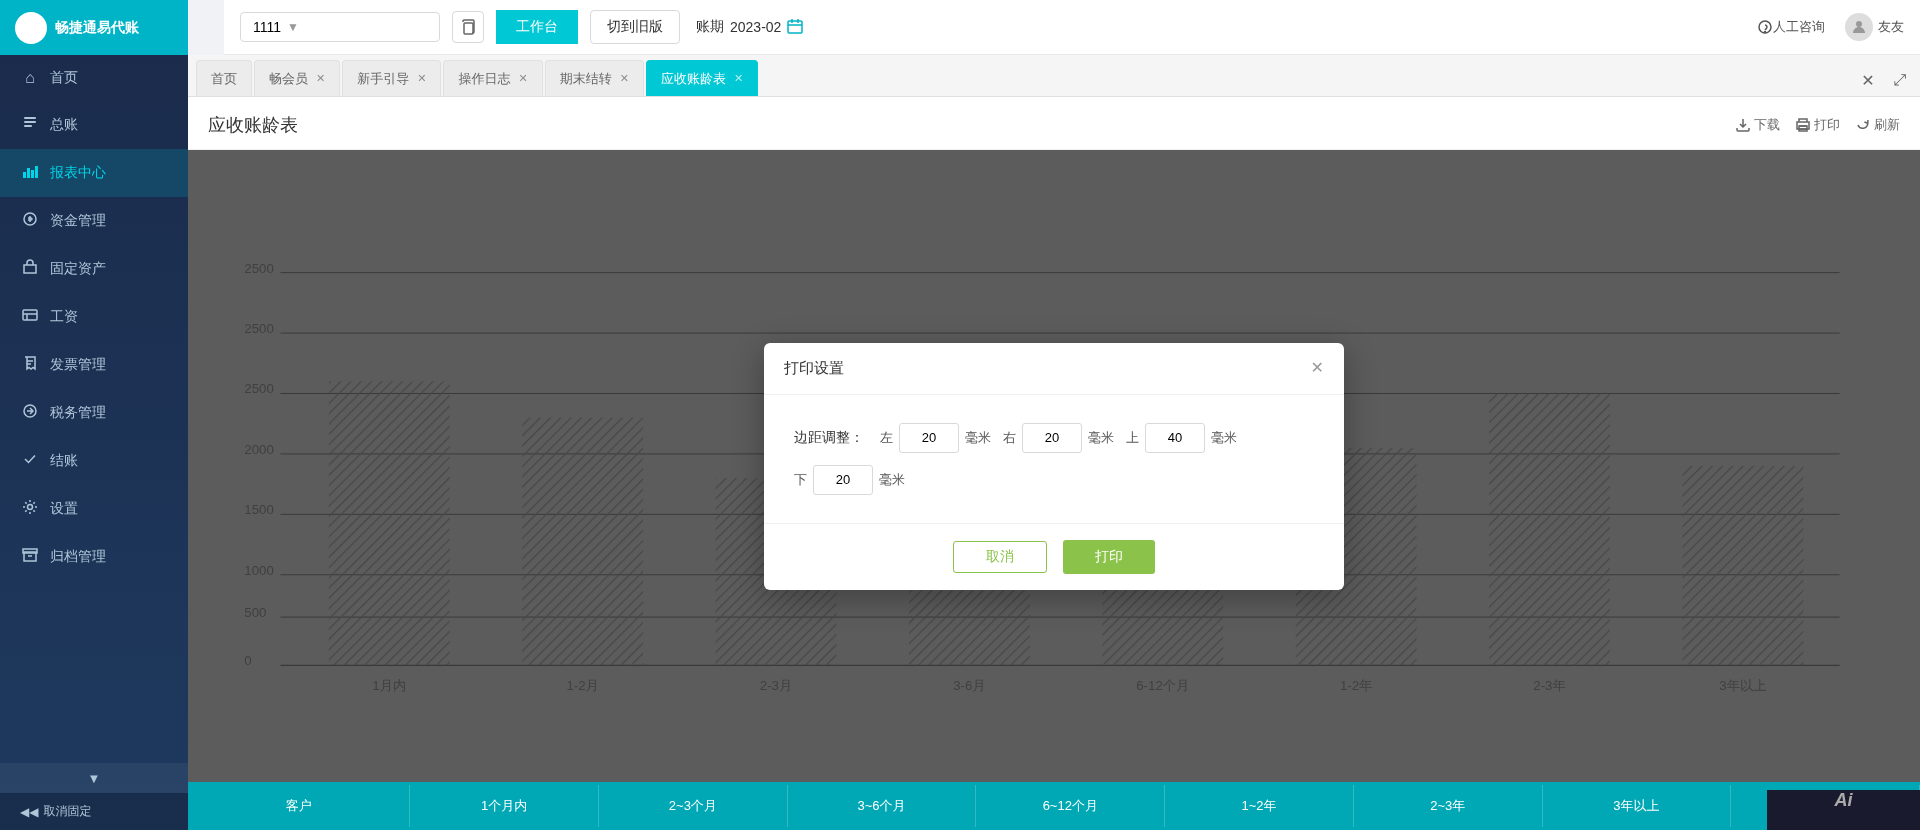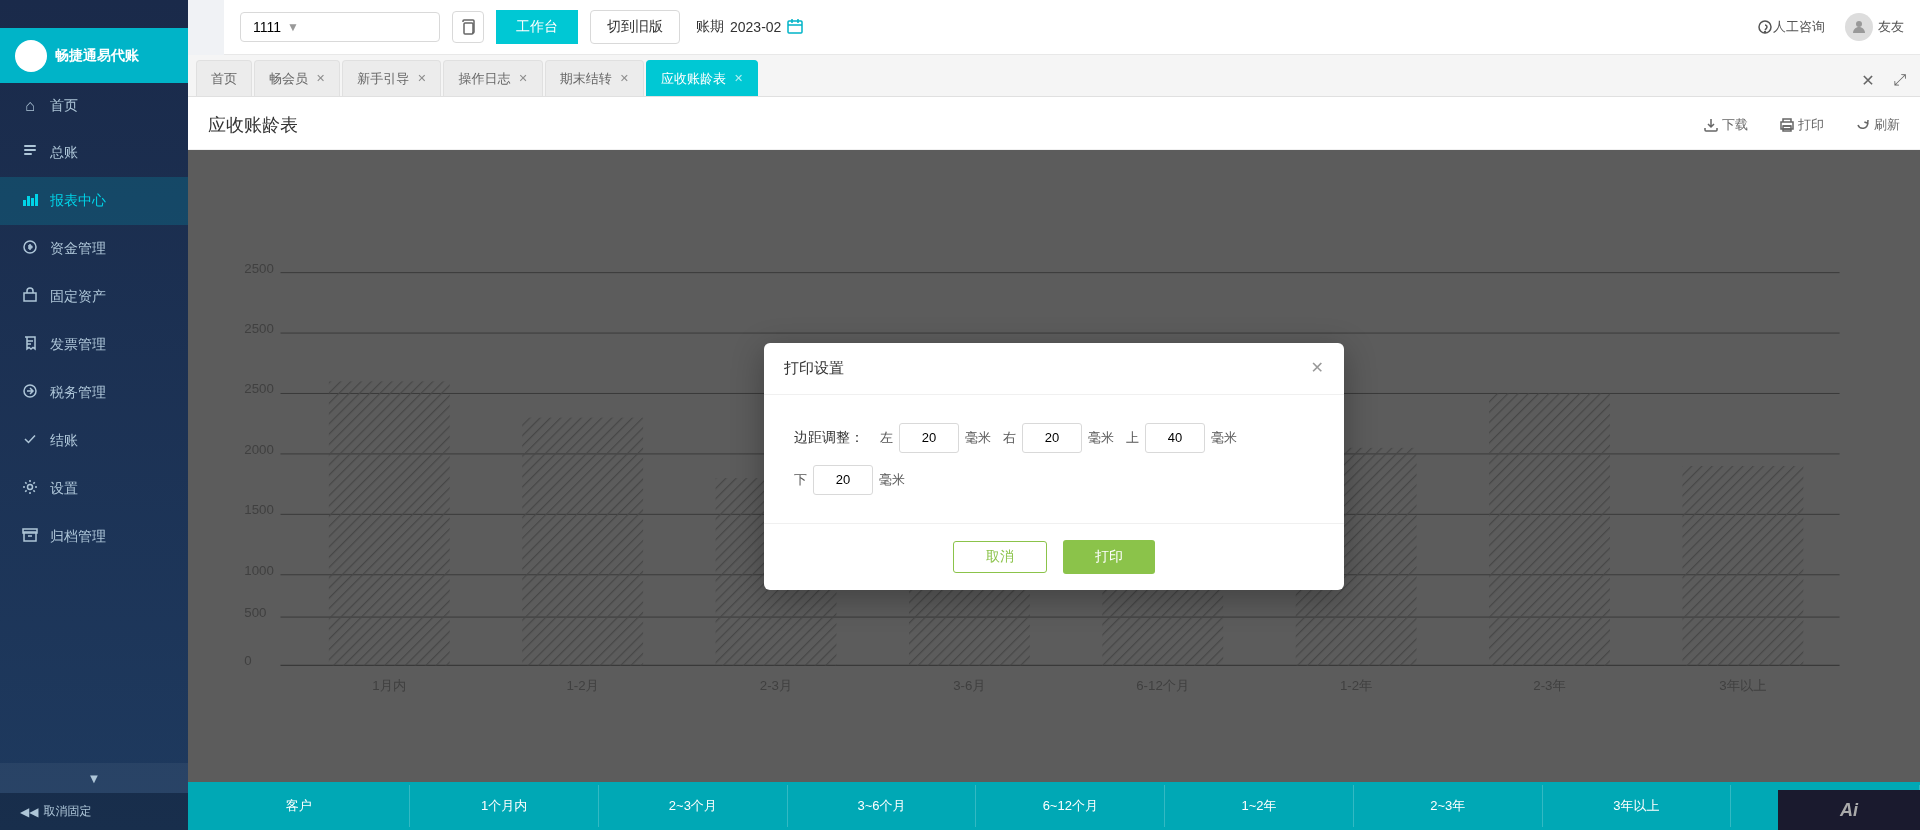--- a/index.html
+++ b/index.html
@@ -15,21 +15,20 @@
       height: 830px;
       position: relative;
     }
     .sidebar-logo {
       height: 55px;
       background: #00b4c8;
       display: flex;
       align-items: center;
       padding: 8px 15px;
       gap: 8px;
-      margin-top: 28px;
     }
     .logo-icon {
       width: 32px;
       height: 32px;
       background: white;
       border-radius: 50%;
       display: flex;
       align-items: center;
       justify-content: center;
       font-size: 12px;
@@ -264,21 +263,21 @@
       flex-shrink: 0;
     }
     .page-title {
       font-size: 18px;
       color: #333;
       font-weight: 500;
     }
     .page-actions {
       display: flex;
       align-items: flex-start;
-      gap: 32px;
+      gap: 16px;
     }
     .action-btn {
       display: flex;
       align-items: center;
       gap: 4px;
       color: #666;
       cursor: pointer;
       font-size: 13px;
     }
 
@@ -481,20 +480,29 @@
       <span>资金管理</span>
     </div>
     <div class="nav-item">
       <span class="nav-icon">
         <svg width="16" height="16" viewBox="0 0 16 16" fill="none" stroke="currentColor" stroke-width="1.5">
             <rect x="2" y="6" width="12" height="8"></rect>
             <path d="M5 6V4a3 3 0 016 0v2"></path>
           </svg>
       </span>
       <span>固定资产</span>
+    </div>
+    <div class="nav-item">
+      <span class="nav-icon">
+        <svg width="16" height="16" viewBox="0 0 16 16" fill="none" stroke="currentColor" stroke-width="1.5">
+            <rect x="1" y="3" width="14" height="10" rx="1"></rect>
+            <path d="M1 7h14M5 7v6"></path>
+          </svg>
+      </span>
+      <span>工资</span>
     </div>
     <div class="nav-item">
       <span class="nav-icon">
         <svg width="16" height="16" viewBox="0 0 16 16" fill="none" stroke="currentColor" stroke-width="1.5">
             <path d="M3 2h10v12l-2-1.5-2 1.5-2-1.5-2 1.5V2z"></path>
             <path d="M5 6h6M5 9h4"></path>
           </svg>
       </span>
       <span>发票管理</span>
     </div>
@@ -768,15 +776,15 @@
           <span>3年以上</span>
         </div>
         <div class="table-col">
           <span>合计</span>
         </div>
       </div>
     </div>
   </div>
 </div>
 
-<div class="ai-badge" style="position:fixed;bottom:0;right:0;width:142px;height:40px;background:#1a1a2e;display:flex;align-items:center;justify-content:center;">
+<div class="ai-badge" style="position:fixed;bottom:0;right:0;width:153px;height:40px;background:#1a1a2e;display:flex;align-items:flex-start;justify-content:center;">
   <span style="color:#aaa;font-size:18px;font-style:italic;font-weight:bold;">Ai</span>
 </div>
 
 </body></html>

